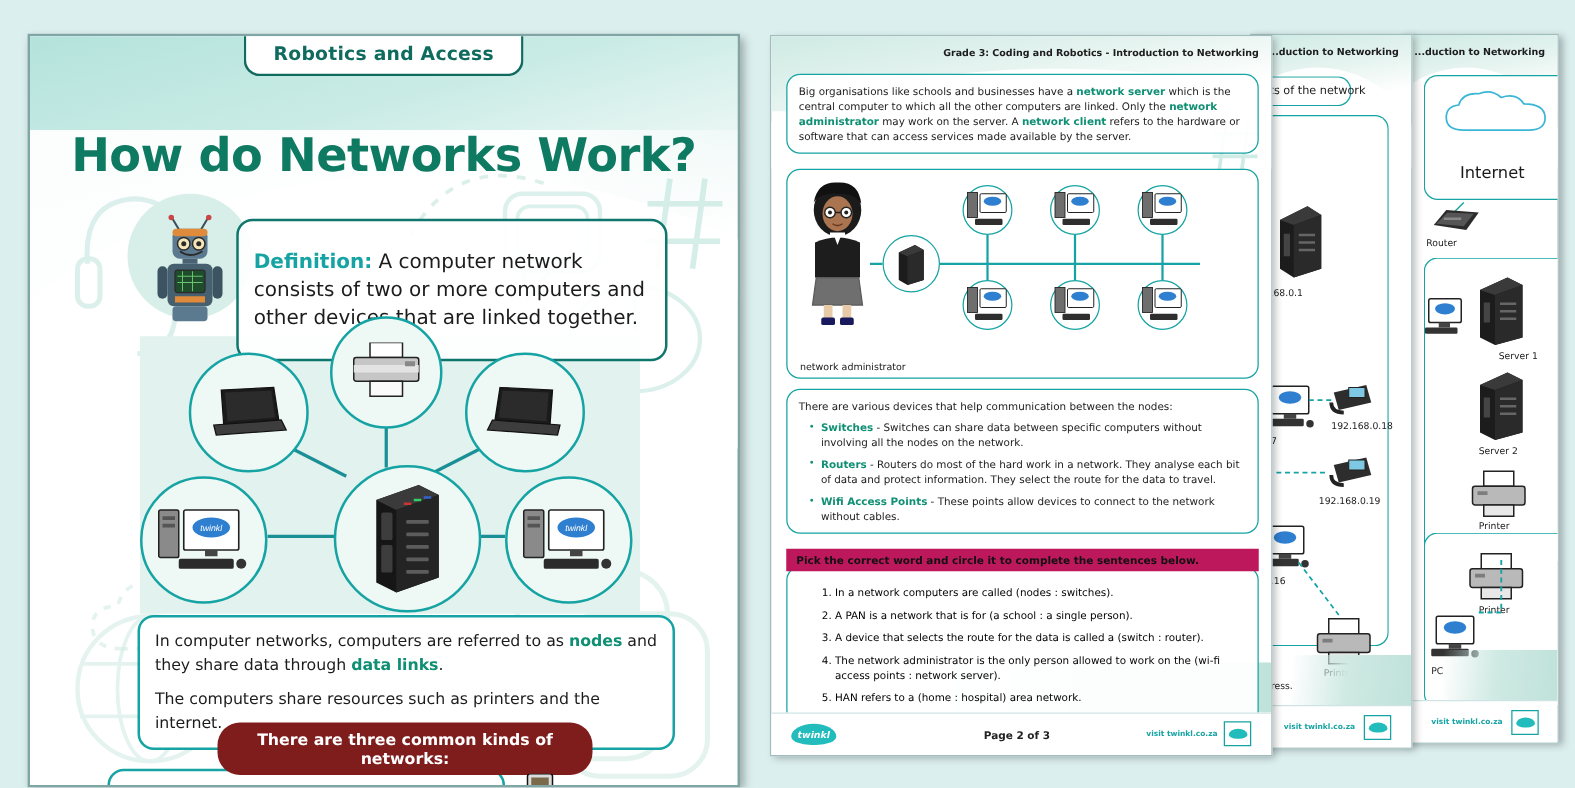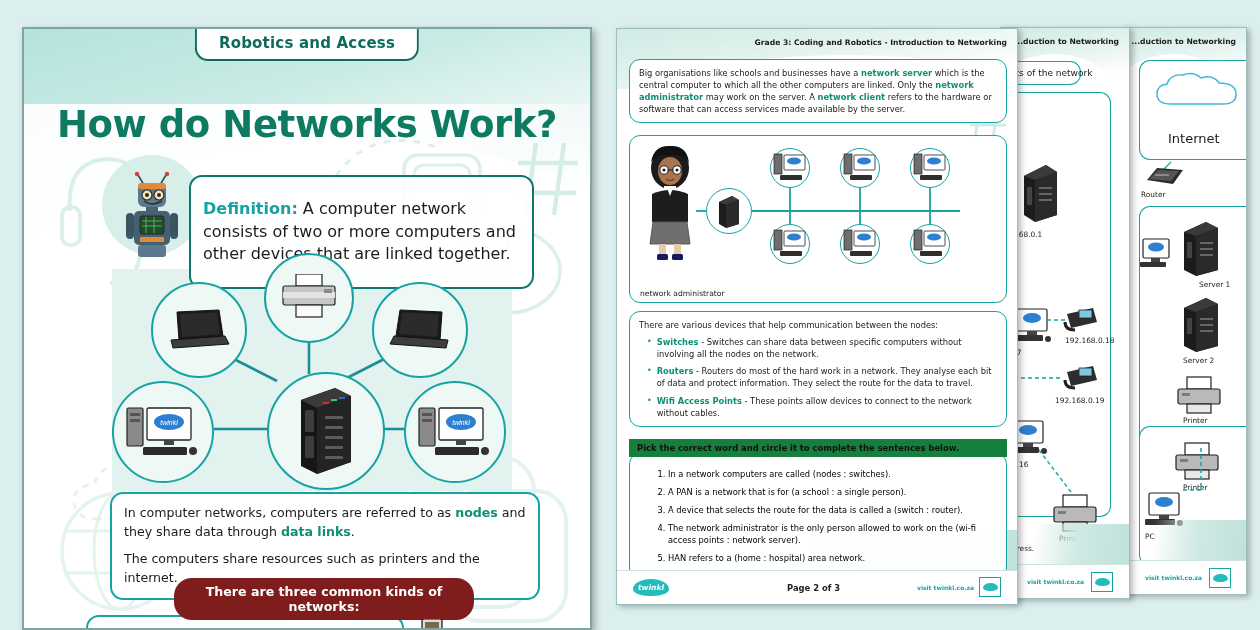--- a/index.html
+++ b/index.html
@@ -147,21 +147,21 @@
   .p2-box {
     position:absolute; border:1.6px solid #16a3a3; border-radius:11px;
     background:rgba(255,255,255,.94); z-index:5;
   }
   .p2-text { font-size: 8.3px; line-height: 1.46; color:#1b1b1b; }
   .p2-intro { left: 12px; top: 30px; width: 378px; padding: 7px 9px; }
   .p2-diagram { left: 12px; top: 106px; width: 378px; height: 168px; }
   .p2-devices { left: 12px; top: 282px; width: 378px; padding: 7px 9px; }
   .p2-instr {
     position:absolute; left: 12px; top: 410px; width: 378px;
-    background:#15803d; padding: 4px 8px; font-size:8.4px; font-weight:700; color:#111; z-index:6;
+    background:#be185d; padding: 4px 8px; font-size:8.4px; font-weight:700; color:#111; z-index:6;
   }
   .p2-quiz { left: 12px; top: 424px; width: 378px; padding: 14px 22px 8px; }
   .p2-quiz ol { margin:0; padding-left: 16px; }
   .p2-quiz li { margin-bottom: 6px; font-size:8.3px; line-height:1.45; }
   .bullet-row { display:flex; gap:5px; margin-top:5px; }
   .bullet-dot { color:#0f8f74; font-size:8px; line-height:1.5; }
 
   .admin-label { position:absolute; left: 10px; bottom: 4px; font-size:7.6px; color:#1b1b1b; }
   .pc-node {
     position:absolute; width:40px; height:40px; border-radius:50%;

